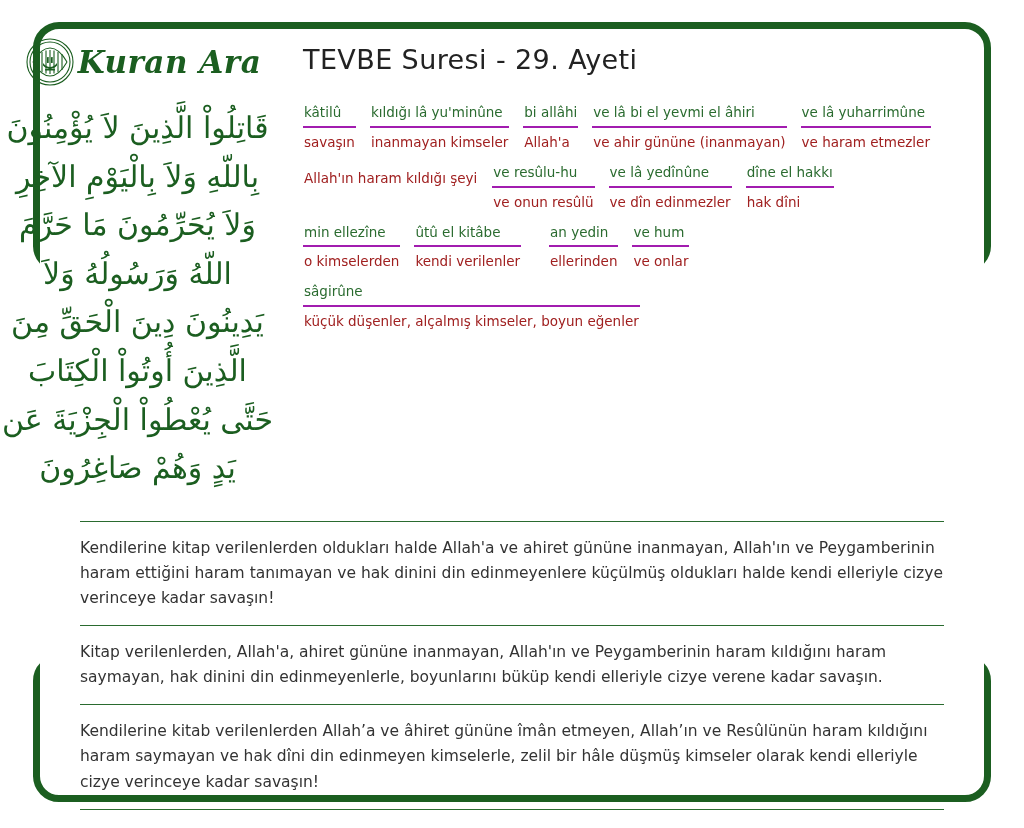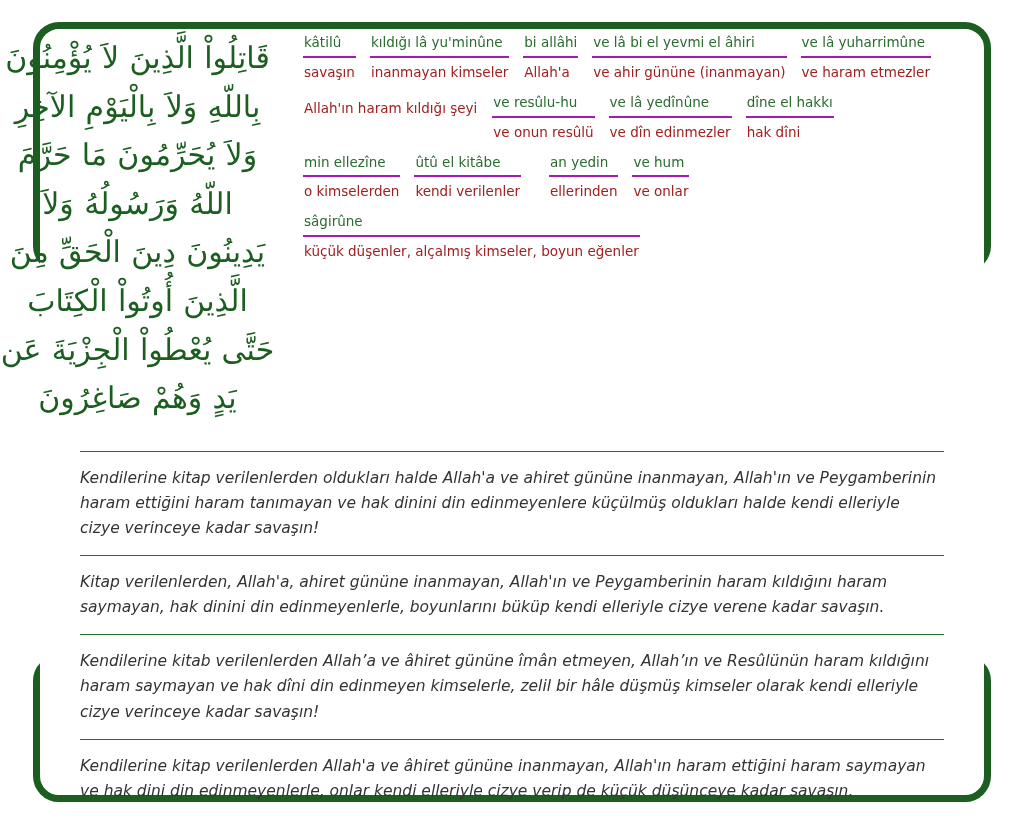--- a/index.html
+++ b/index.html
@@ -108,21 +108,21 @@
     flex: 0 0 285px;
     padding: 10px 10px 0 0;
     box-sizing: border-box;
   }
   .arabic-text {
     direction: rtl;
     text-align: center;
     color: #1b5e20;
     font-size: 30px;
     line-height: 1.62;
-    font-family: Liberation Sans, sans-serif;
+    font-family: Liberation Serif, serif;
     word-spacing: 2px;
   }
 
   .gloss-col {
     flex: 1 1 auto;
     padding-left: 18px;
     padding-top: 10px;
   }
   .gloss-row {
     display: flex;
@@ -152,21 +152,20 @@
   }
 
   
   .translations {
     padding: 28px 0 0 0;
     margin: 0 80px 0 80px;
   }
   .translation-item {
     border-top: 1px solid #2a6b2f;
     padding: 14px 0 14px 0;
-    font-style: italic;
   }
   .translation-item:first-child {
     border-top: 1px solid #2a6b2f;
   }
   .translation-text {
     font-size: 15.5px;
     line-height: 1.62;
     color: #333333;
     margin: 0;
   }
@@ -175,20 +174,43 @@
 <body>
 
 <div class="frame frame-top"></div>
 <div class="frame frame-bottom"></div>
 <div class="frame-mask mask-top"></div>
 <div class="frame-mask mask-bottom"></div>
 
 <div class="page">
 
   <div class="header">
+    <div class="brand">
+      <span class="brand-logo">
+        <svg viewBox="0 0 52 52" width="52" height="52" aria-hidden="true">
+          <g fill="none" stroke="#1b5e20" stroke-width="1.1">
+            <circle cx="26" cy="26" r="23"></circle>
+            <circle cx="26" cy="26" r="20"></circle>
+            <path d="M9 26 q8 -14 17 -14 q9 0 17 14"></path>
+            <path d="M9 26 q8 14 17 14 q9 0 17 -14"></path>
+            <path d="M14 18 l0 16 M18 16 l0 20 M22 14.5 l0 23 M26 14 l0 24 M30 14.5 l0 23 M34 16 l0 20 M38 18 l0 16"></path>
+          </g>
+          <g fill="#1b5e20">
+            <path d="M19 27 q3 4 7 4 q4 0 7 -4 l0 2.6 q-3 3.4 -7 3.4 q-4 0 -7 -3.4 z"></path>
+            <rect x="21" y="33" width="10" height="1.6" rx="0.6"></rect>
+            <rect x="23" y="21" width="1.7" height="6" rx="0.6"></rect>
+            <rect x="27" y="21" width="1.7" height="6" rx="0.6"></rect>
+          </g>
+        </svg>
+      </span>
+      <span class="brand-name">Kuran Ara</span>
+    </div>
+    <div class="title-wrap">
+      <h1 class="page-title">TEVBE Suresi - 29. Ayeti</h1>
+    </div>
   </div>
 
   <div class="body-cols">
     <div class="arabic-col">
       <div class="arabic-text">قَاتِلُواْ الَّذِينَ لاَ يُؤْمِنُونَ بِاللّهِ وَلاَ بِالْيَوْمِ الآخِرِ وَلاَ يُحَرِّمُونَ مَا حَرَّمَ اللّهُ وَرَسُولُهُ وَلاَ يَدِينُونَ دِينَ الْحَقِّ مِنَ الَّذِينَ أُوتُواْ الْكِتَابَ حَتَّى يُعْطُواْ الْجِزْيَةَ عَن يَدٍ وَهُمْ صَاغِرُونَ</div>
     </div>
     <div class="gloss-col">
         <div class="gloss-row">
           <div class="gloss-cell">
             <span class="gloss-ar">kâtilû</span>

